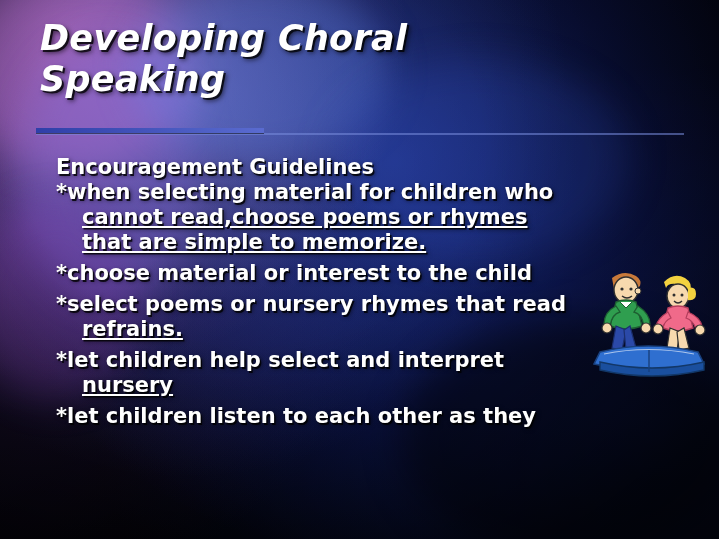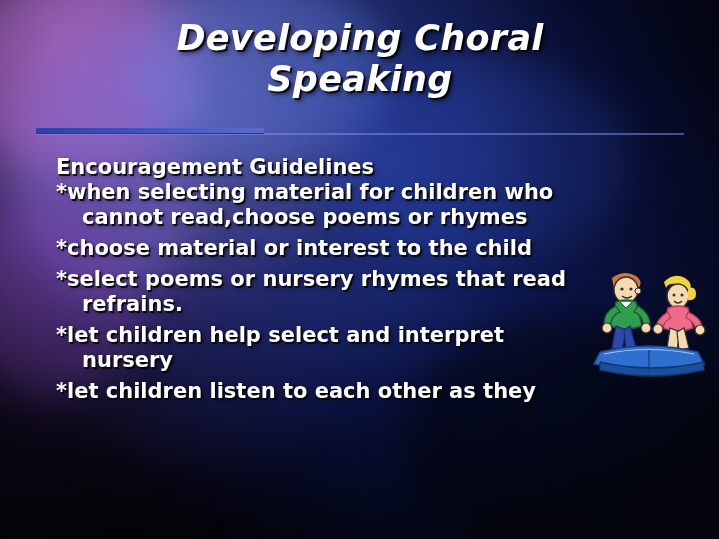--- a/index.html
+++ b/index.html
@@ -44,21 +44,21 @@
     position: absolute; inset: 0;
     background: radial-gradient(ellipse at 35% 28%, rgba(0,0,0,0) 35%, rgba(0,0,0,0.35) 72%, rgba(0,0,0,0.72) 100%);
     pointer-events: none;
   }
 
   .title {
     position: absolute;
     left: 40px;
     top: 18px;
     width: 640px;
-    text-align: center;
+    text-align: left;
     font-family: "DejaVu Sans", sans-serif;
     font-style: italic;
     font-weight: bold;
     font-size: 35px;
     line-height: 1.18;
     color: #ffffff;
     text-shadow: 2px 2px 0 rgba(0,0,0,0.75), 3px 3px 5px rgba(0,0,0,0.6);
     letter-spacing: 0.3px;
   }
 
@@ -91,20 +91,21 @@
     font-size: 21px;
     line-height: 1.19;
     text-shadow: 1.5px 1.5px 0 rgba(0,0,0,0.8), 2px 2px 4px rgba(0,0,0,0.55);
   }
   .body-line {
     margin: 0 0 6px 0;
   }
   .body-line .cont {
     display: block;
     padding-left: 26px;
+    text-decoration: underline;
   }
   .heading-line {
     margin-bottom: 0;
   }
 
   
   .clipart {
     position: absolute;
     left: 586px;
     top: 266px;
@@ -131,20 +132,21 @@
 
   <div class="divider-rule"></div>
   <div class="divider"></div>
 
   <div class="body-block">
     <p class="body-line heading-line">Encouragement Guidelines</p>
 
     <p class="body-line">
       <span>*when selecting material for children who</span>
       <span class="cont">cannot read,choose poems or rhymes</span>
+      <span class="cont">that are simple to memorize.</span>
     </p>
 
     <p class="body-line">
       <span>*choose material or interest to the child</span>
     </p>
 
     <p class="body-line">
       <span>*select poems or nursery rhymes that read</span>
       <span class="cont">refrains.</span>
     </p>

